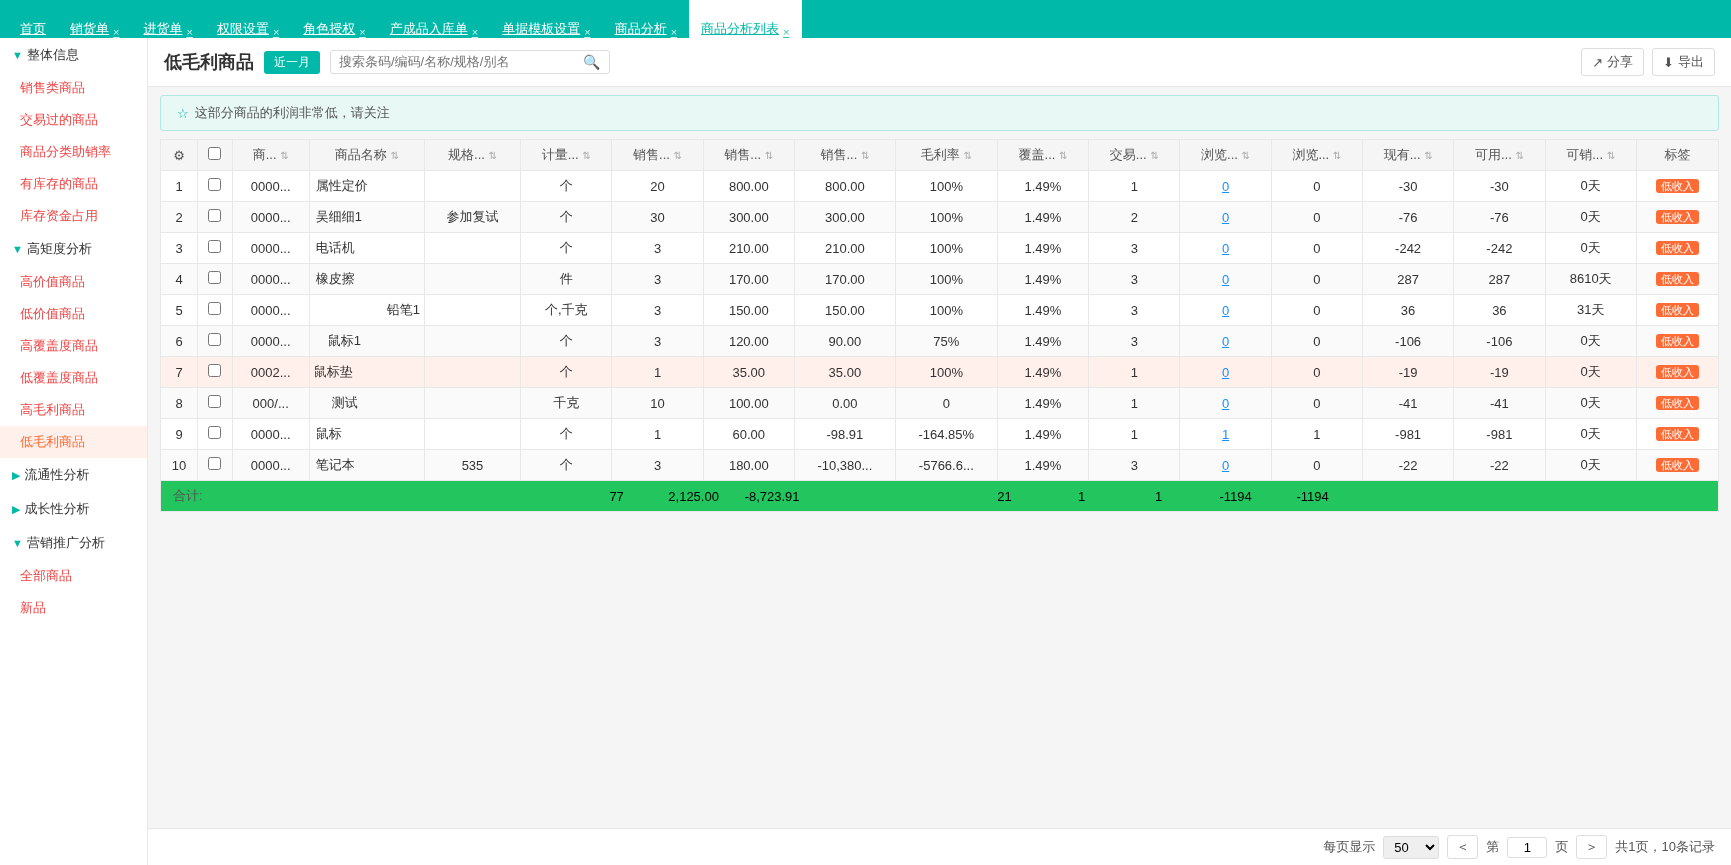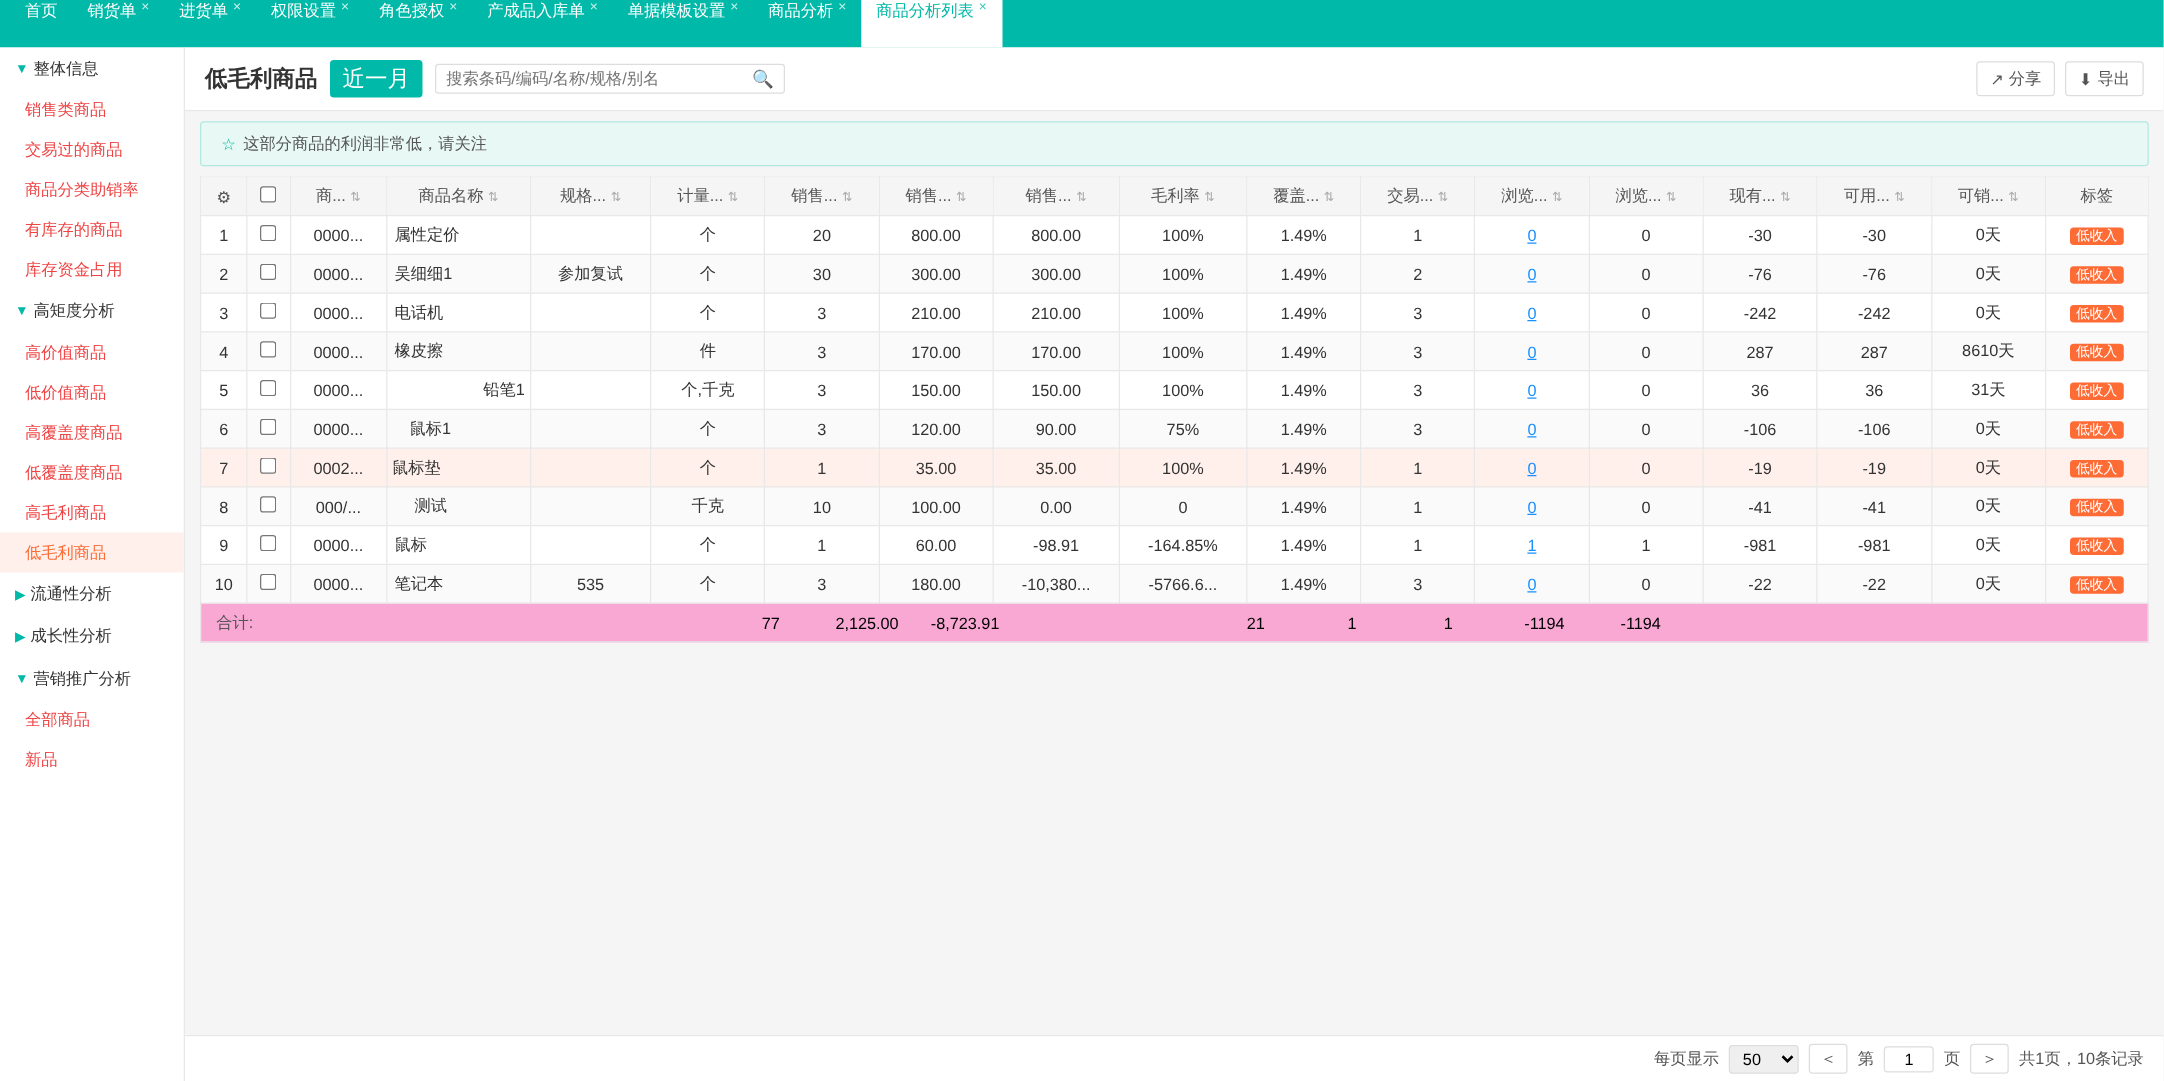--- a/index.html
+++ b/index.html
@@ -11,25 +11,26 @@
       display: flex;
       align-items: center;
       height: 38px;
       padding: 0 8px;
       color: #fff;
     }
     .top-nav-item {
       padding: 0 12px;
       height: 38px;
       display: flex;
-      align-items: flex-start;
+      align-items: flex-end;
       cursor: pointer;
       white-space: nowrap;
       color: #fff;
       font-size: 13px;
+      text-decoration: underline;
     }
     .top-nav-item.active { background: #fff; color: #00b9a8; }
     .top-nav-item .close-x { margin-left: 4px; font-size: 11px; opacity: 0.8; }
 
     
     .main-layout {
       display: flex;
       height: calc(100vh - 38px);
     }
 
@@ -81,21 +82,21 @@
       font-weight: bold;
       color: #333;
     }
     .date-filter-btn {
       background: #00b9a8;
       color: #fff;
       border: none;
       border-radius: 3px;
       padding: 3px 10px;
       cursor: pointer;
-      font-size: 18px;
+      font-size: 12px;
     }
     .search-box {
       display: flex;
       align-items: flex-start;
       border: 1px solid #ddd;
       border-radius: 3px;
       padding: 3px 8px;
       background: #fff;
       flex: 1;
       max-width: 280px;
@@ -179,21 +180,21 @@
       color: #fff;
       border-radius: 3px;
       padding: 1px 5px;
       font-size: 11px;
     }
     .text-orange { color: #ff6b35; }
     .text-link { color: #1890ff; text-decoration: underline; cursor: pointer; }
 
     
     .table-footer {
-      background: #f9a8d4;
+      background: #22c55e;
       border: 1px solid #e8e8e8;
       border-top: none;
       padding: 6px 12px;
       display: flex;
       align-items: center;
       font-size: 13px;
     }
     .footer-label { color: #555; margin-right: 16px; }
     .footer-values { display: flex; gap: 17px; }
     .footer-cell {

